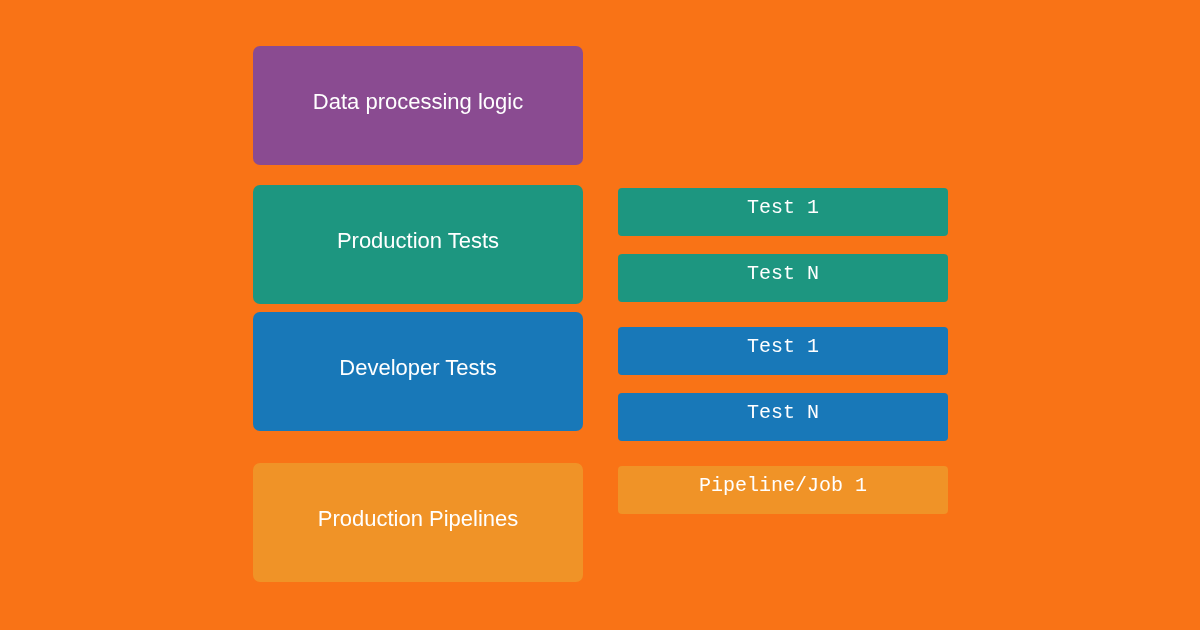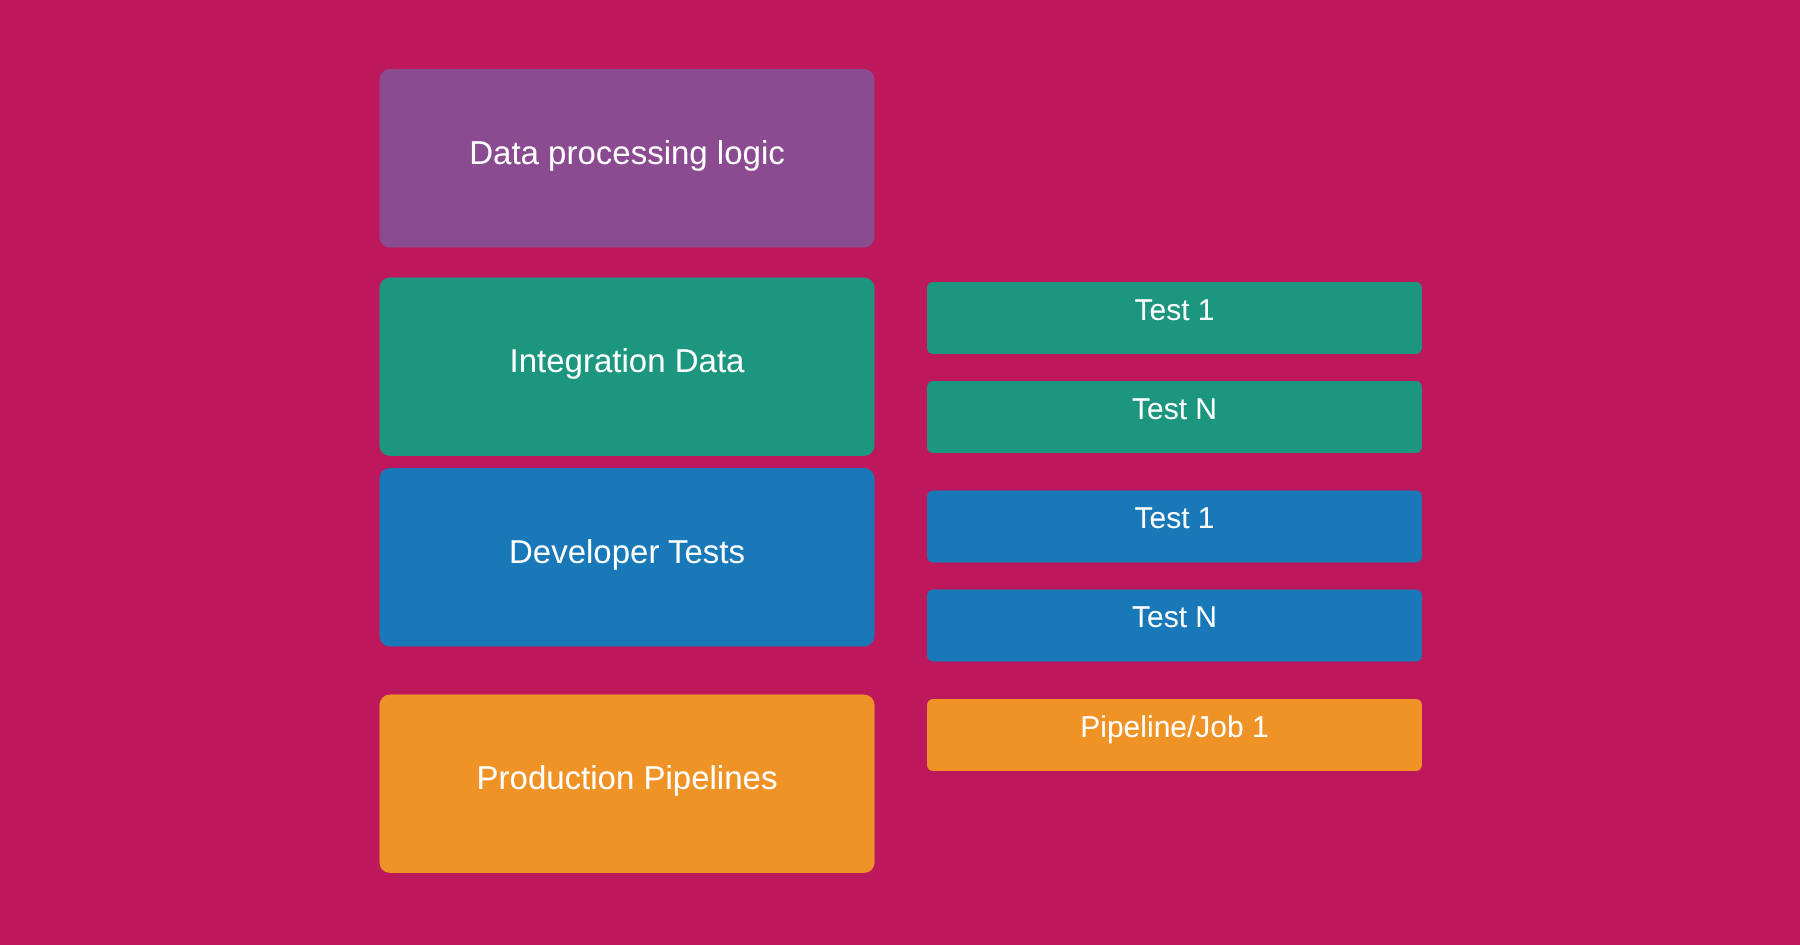--- a/index.html
+++ b/index.html
@@ -5,21 +5,21 @@
   html, body {
     margin: 0;
     padding: 0;
     background: #ffffff;
     font-family: "Liberation Sans", sans-serif;
   }
   .canvas {
     position: relative;
     width: 1200px;
     height: 630px;
-    background: #be185d;
+    background: #f97316;
     overflow: hidden;
   }
   .box {
     position: absolute;
     box-sizing: border-box;
     display: flex;
     align-items: center;
     justify-content: center;
     color: #ffffff;
     text-align: center;
@@ -32,20 +32,21 @@
     font-size: 22px;
     padding-bottom: 8px;
   }
   .small-box {
     left: 618px;
     width: 330px;
     height: 48px;
     border-radius: 4px;
     font-size: 20px;
     padding-bottom: 10px;
+    font-family: Liberation Mono, monospace;
   }
   .purple { background: #8a4b91; }
   .green  { background: #1d9680; }
   .blue   { background: #1878b8; }
   .orange { background: #f09327; }
 
   .pos-package { top: 46px; }
   .pos-integration { top: 185px; }
   .pos-developer { top: 312px; }
   .pos-production { top: 463px; }
@@ -66,21 +67,21 @@
 </head>
 <body>
 
 <div class="canvas">
 
   <div class="box big-box purple pos-package two-line">
     <span>Data processing logic</span>
   </div>
 
   <div class="box big-box green pos-integration">
-    <span>Integration Data</span>
+    <span>Production Tests</span>
   </div>
   <div class="box small-box green pos-int-item1">
     <span>Test 1</span>
   </div>
   <div class="box small-box green pos-int-item2">
     <span>Test N</span>
   </div>
 
   <div class="box big-box blue pos-developer">
     <span>Developer Tests</span>

